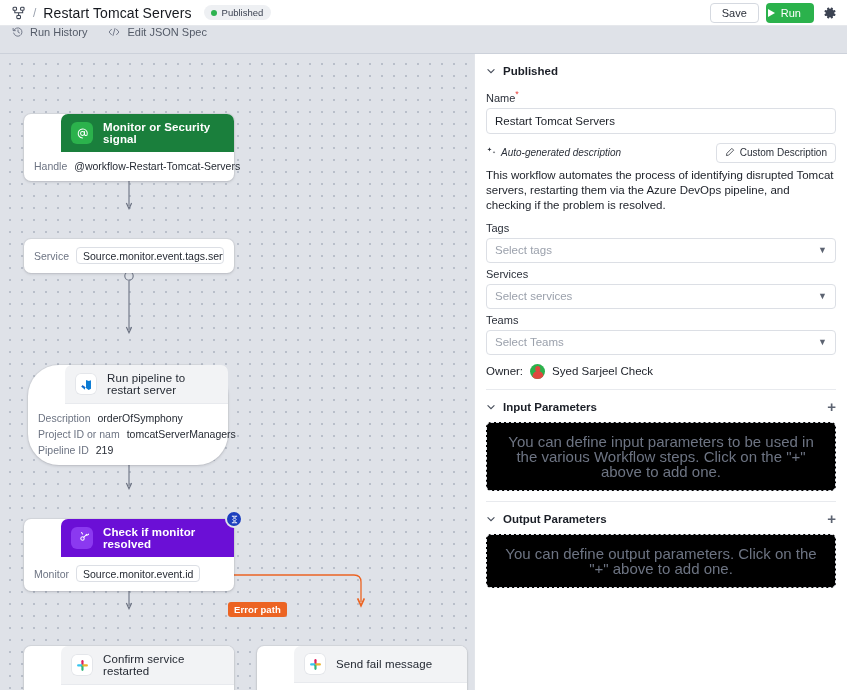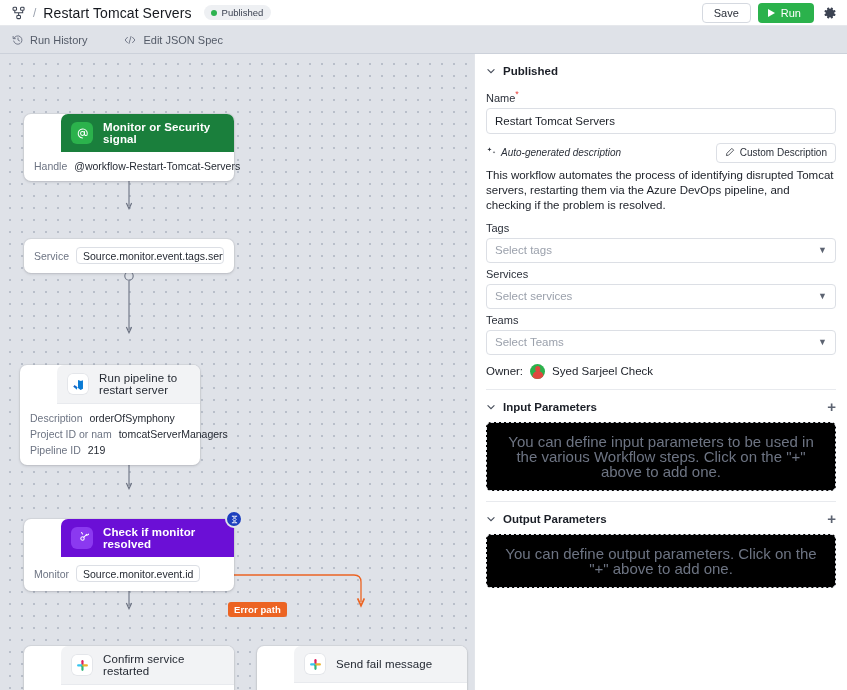--- a/index.html
+++ b/index.html
@@ -37,39 +37,39 @@
   }
   .pub-dot { width: 6px; height: 6px; border-radius: 50%; background: #2eb350; display:inline-block; }
   .topbar-right { margin-left: auto; display: flex; align-items: center; gap: 7px; }
   .btn-save {
     border: 1px solid #d5d9e0; background: #fff; border-radius: 4px;
     padding: 3px 11px; font-size: 11px; color: #2b303a; cursor: pointer;
     font-family: inherit;
   }
   .btn-run {
     border: none; background: #2bb24c; color: #fff; border-radius: 4px;
-    padding: 4px 13px 4px 10px; font-size: 11px; cursor: pointer;
+    padding: 4px 13px 4px 2px; font-size: 11px; cursor: pointer;
     display: inline-flex; align-items: center; gap: 6px; font-family: inherit;
   }
   .play-tri {
     width: 0; height: 0;
     border-left: 7px solid #fff;
     border-top: 4.5px solid transparent;
     border-bottom: 4.5px solid transparent;
   }
   .gear-btn { width: 18px; height: 18px; display: flex; align-items: center; justify-content: center; cursor: pointer; color: #3c4352; }
 
   
   .subbar {
     height: 28px;
     background: #dfe2e8;
     display: flex;
-    align-items: center;
+    align-items: flex-start;
     padding-left: 12px;
-    gap: 36px;
+    gap: 20px;
     border-bottom: 1px solid #ccd1da;
     position: relative;
     z-index: 4;
   }
   .subbar-item {
     display: flex; align-items: center; gap: 6px;
     font-size: 11px; color: #545b68; cursor: pointer;
   }
   .subbar-item .ic { display: flex; align-items: center; color: #6a7181; }
 
@@ -339,21 +339,21 @@
 
     <div class="node" style="left:24px; top:185px; width:210px;">
       <div class="node-body">
         <div class="row">
           <span class="row-label">Service</span>
           <span class="row-chip">Source.monitor.event.tags.service</span>
         </div>
       </div>
     </div>
 
-    <div class="node" style="left:20px; top:311px; width:180px;">
+    <div class="node" style="left:28px; top:311px; width:200px;border-radius:31px;">
       <div class="node-head light">
         <span class="app-icon white">
           <svg viewBox="0 0 16 16" width="13" height="13">
             <path d="M1.7 10.9l1.5-2 4.2 3.2V2.4l3.5 1.3 2.6-.8v10.2l-2.9 1.6-4.4-3.2v3.1z" fill="#0a7bd4"></path>
             <path d="M7.4 12.1L1.7 10.9l1.5-2z" fill="#1f5fc4"></path>
           </svg>
         </span>
         <span class="node-title">Run pipeline to restart server</span>
       </div>
       <div class="node-body">

